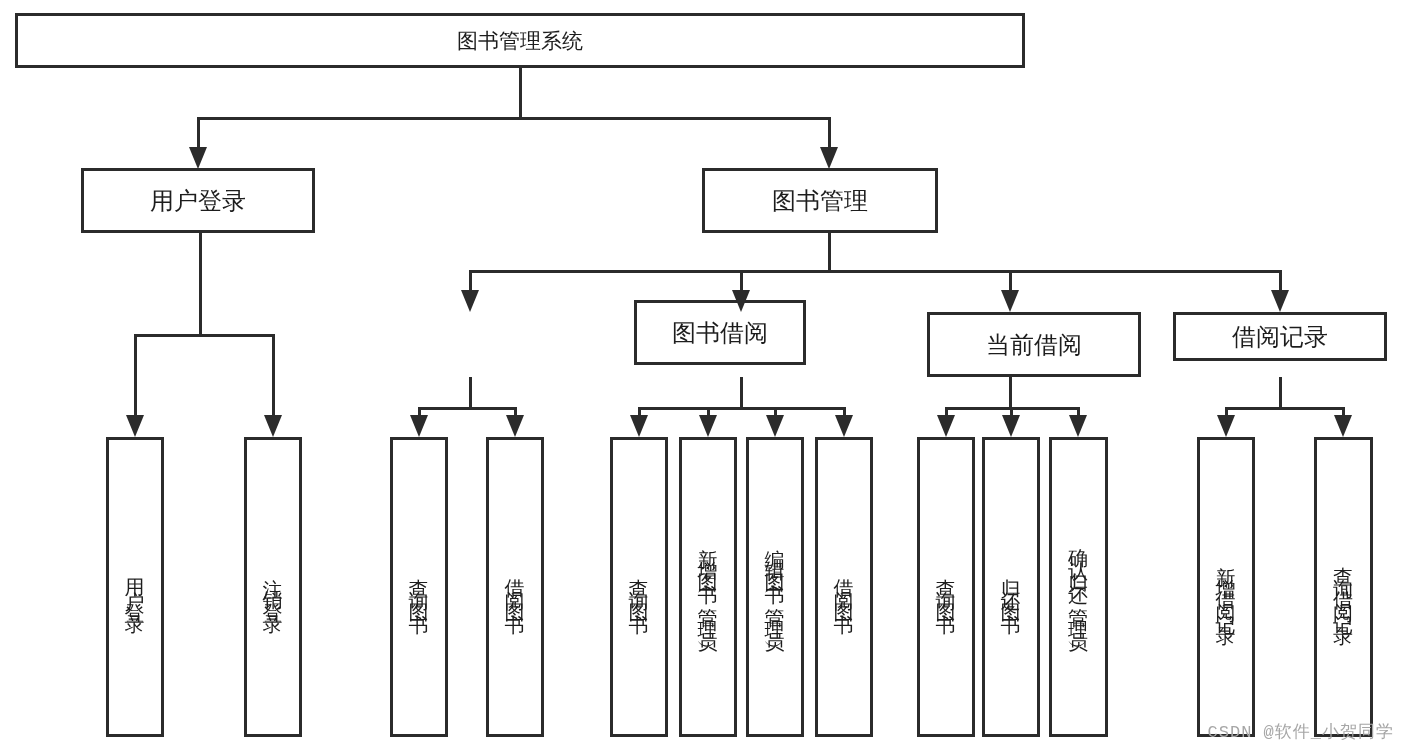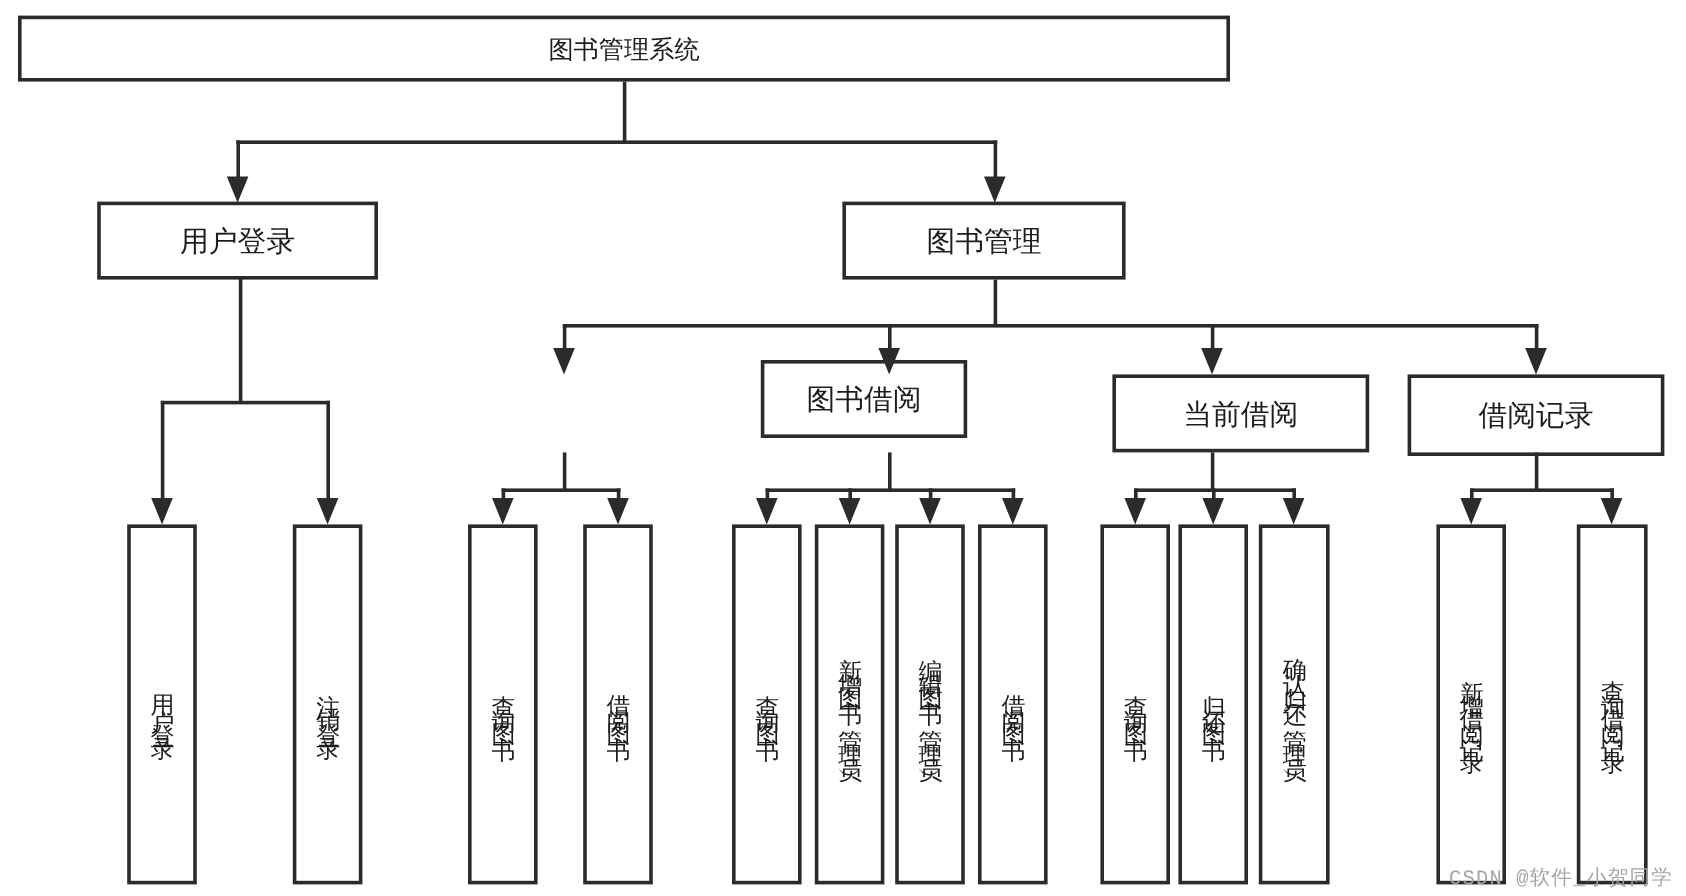--- a/index.html
+++ b/index.html
@@ -64,21 +64,21 @@
   <div class="box fs-l2" style="left:702px;top:168px;width:236px;height:65px;">
     <span>图书管理</span>
   </div>
 
   <div class="box fs-l3" style="left:634px;top:300px;width:172px;height:65px;">
     <span>图书借阅</span>
   </div>
   <div class="box fs-l3" style="left:927px;top:312px;width:214px;height:65px;">
     <span>当前借阅</span>
   </div>
-  <div class="box fs-l3" style="left:1173px;top:312px;width:214px;height:68px;">
+  <div class="box fs-l3" style="left:1173px;top:312px;width:214px;height:49px;">
     <span>借阅记录</span>
   </div>
 
   <div class="box" style="left:106px;top:437px;width:58px;height:300px;">
     <span class="v-label">用户登录</span>
   </div>
   <div class="box" style="left:244px;top:437px;width:58px;height:300px;">
     <span class="v-label">注销登录</span>
   </div>
 

